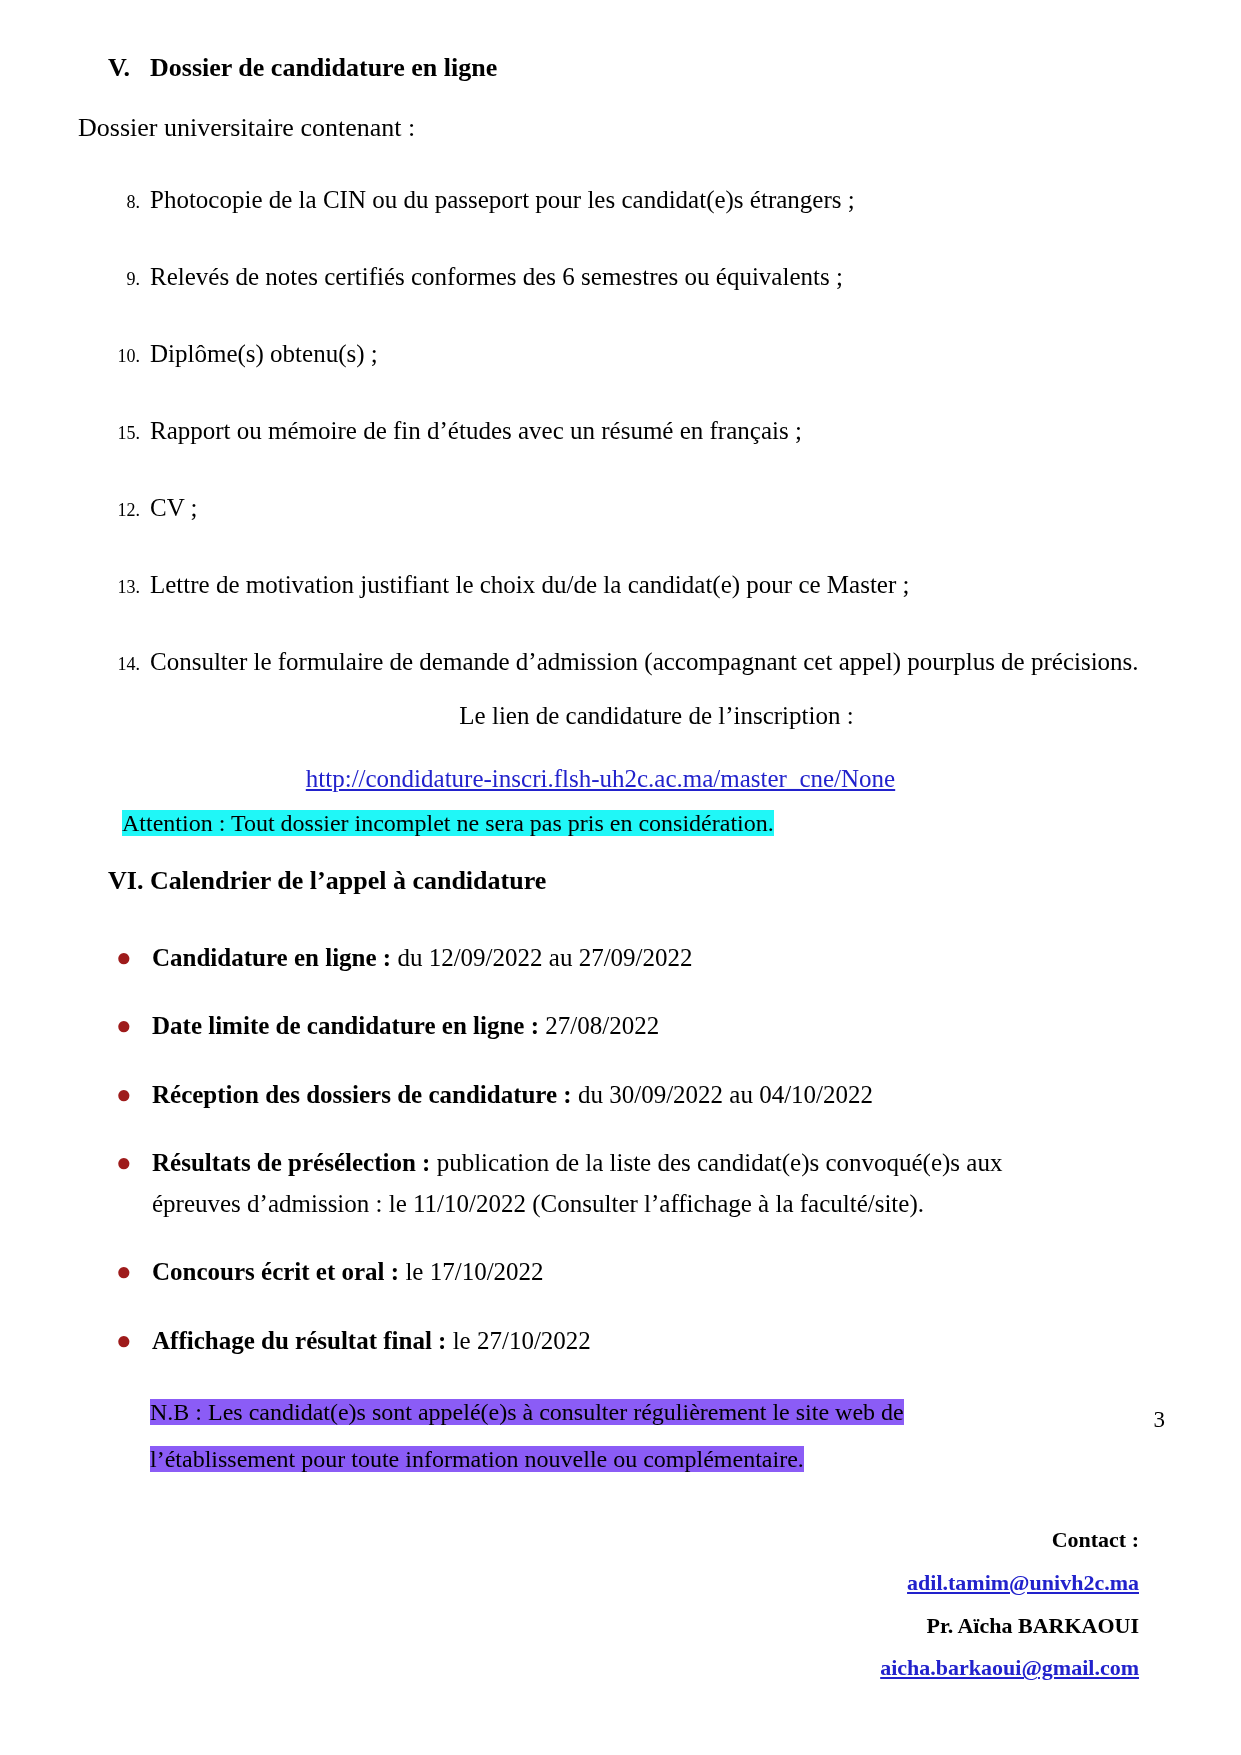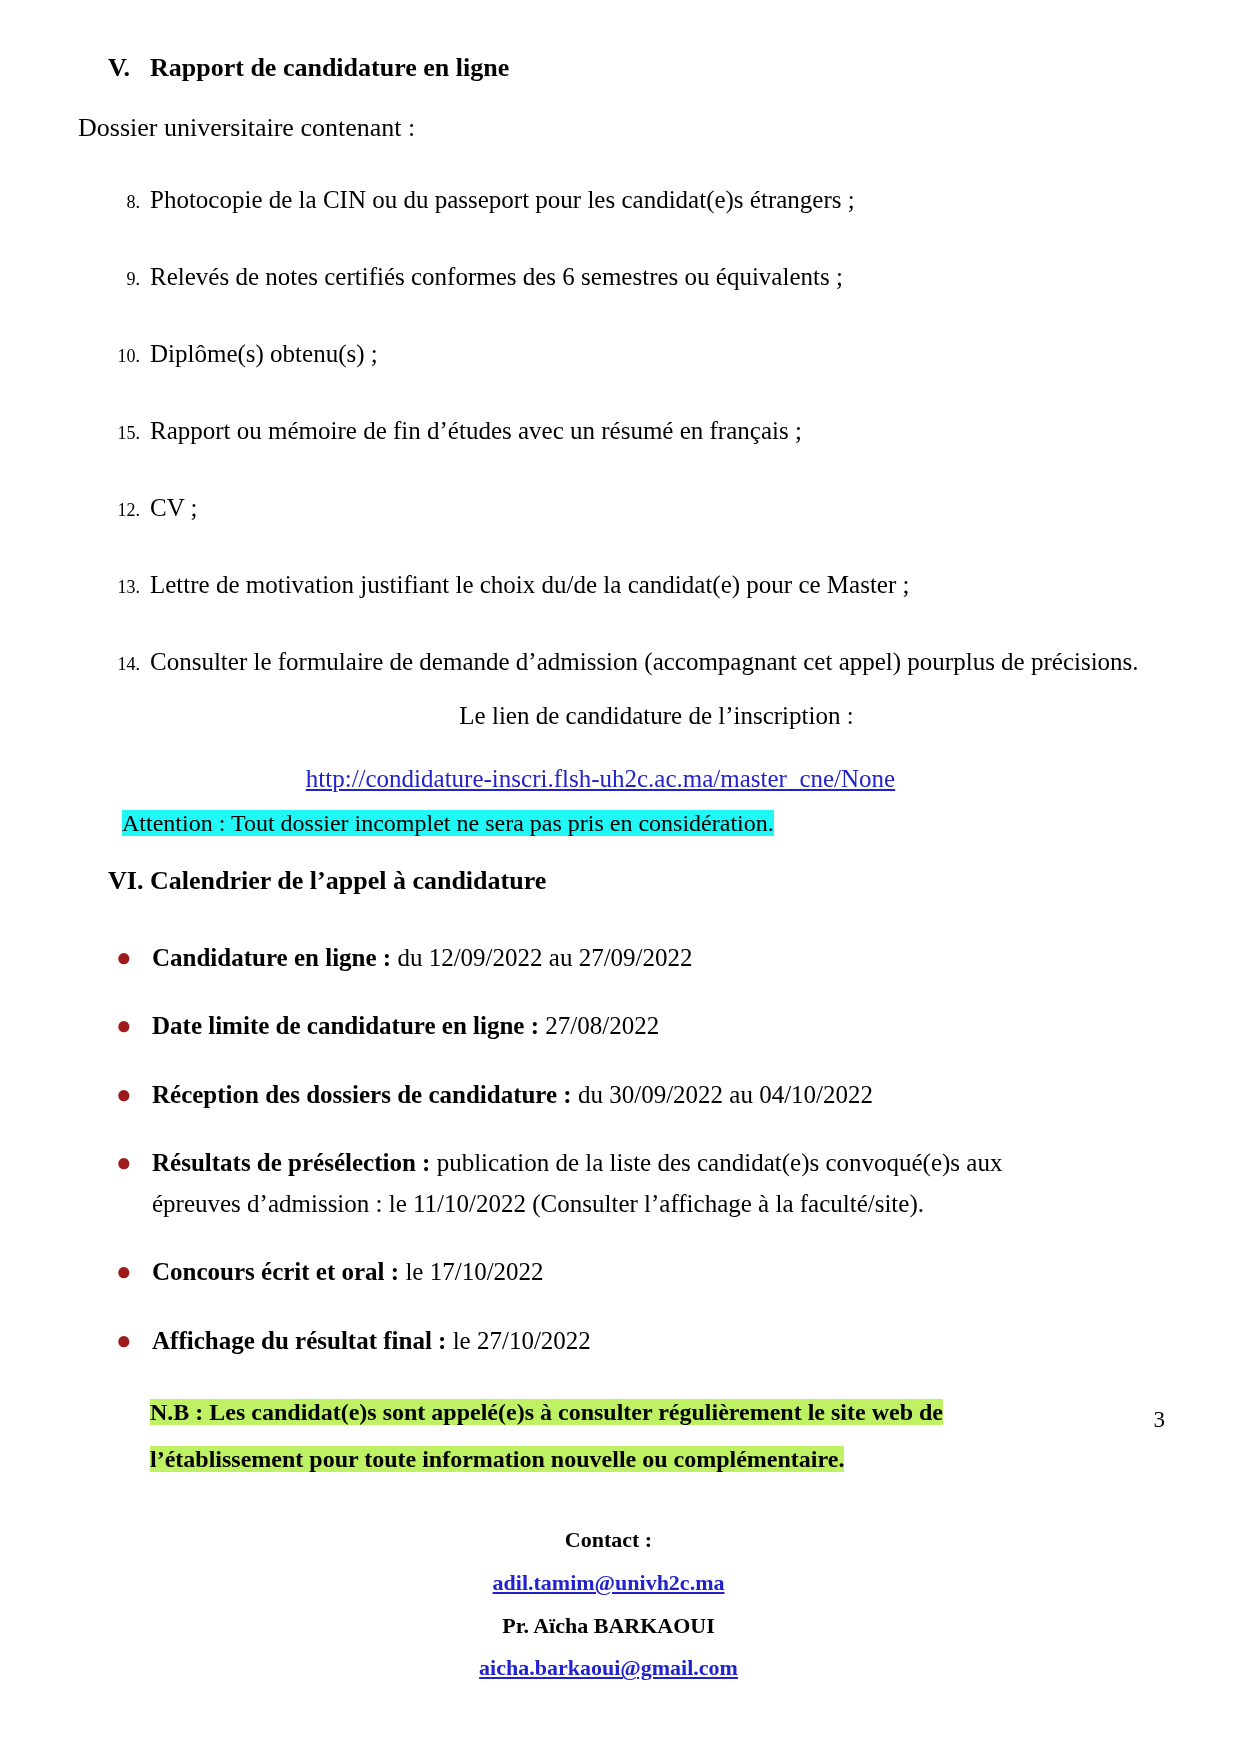--- a/index.html
+++ b/index.html
@@ -150,34 +150,34 @@
     font-weight: normal;
     margin-top: 28px;
   }
 
   
   .nb-block {
     margin: 16px 0 0 72px;
     width: 855px;
   }
   .nb-text {
-    background: #bef264;
-    font-weight: bold;
+    background: #8b5cf6;
+    font-weight: normal;
     font-size: 24px;
     line-height: 1.95;
     text-align: justify;
     text-justify: inter-word;
     box-decoration-break: clone;
     -webkit-box-decoration-break: clone;
   }
 
   
   .contact-block {
     margin: 36px 0 0 0;
-    text-align: center;
+    text-align: right;
     padding-right: 24px;
   }
   .contact-line {
     font-weight: bold;
     font-size: 22px;
     line-height: 1.95;
   }
   .contact-email {
     font-weight: bold;
     font-size: 22px;
@@ -196,21 +196,21 @@
   }
 </style>
 </head>
 <body>
 
 <div class="page">
   <div class="content">
 
     <div class="section-heading">
       <span class="numeral">V.</span>
-      <span class="heading-text">Rapport de candidature en ligne</span>
+      <span class="heading-text">Dossier de candidature en ligne</span>
     </div>
 
     <p class="lead-paragraph">Dossier universitaire contenant :</p>
 
     <ul class="numbered-list">
       <li class="numbered-item">
         <span class="item-number">8.</span>
         <span class="item-text">Photocopie de la CIN ou du passeport pour les candidat(e)s étrangers ;</span>
       </li>
       <li class="numbered-item">

